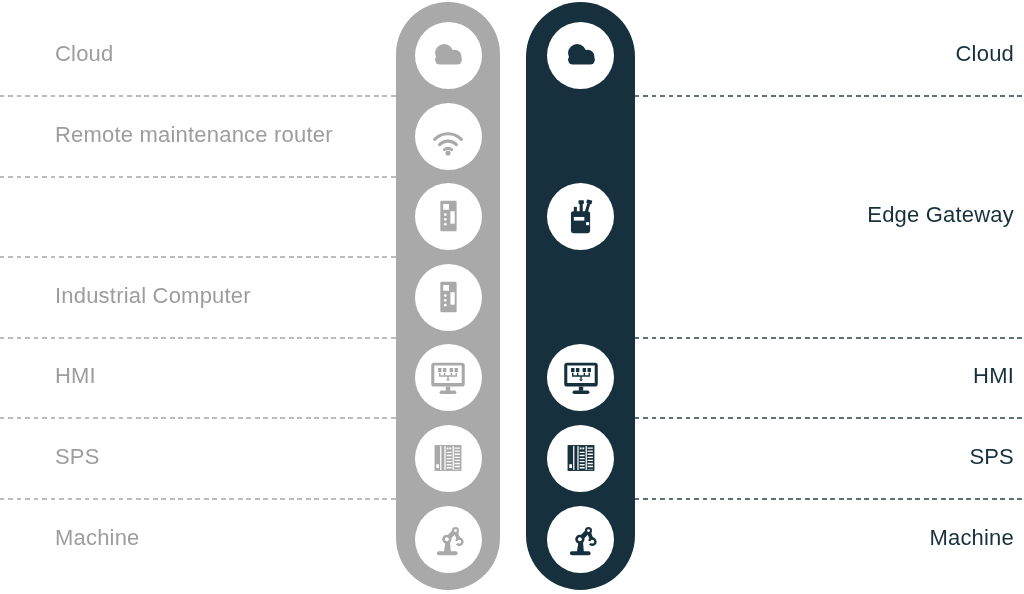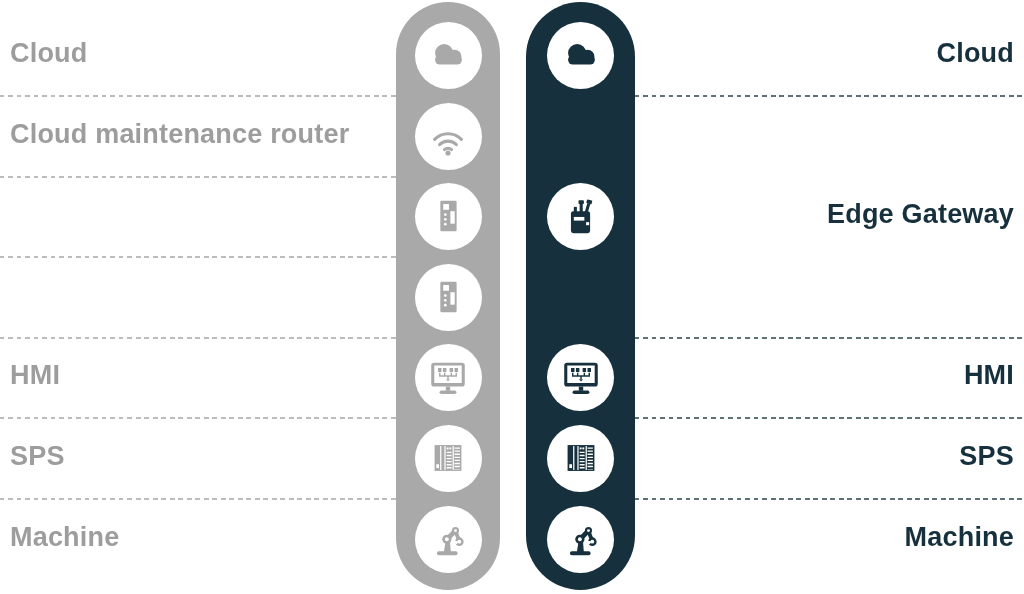--- a/index.html
+++ b/index.html
@@ -25,24 +25,25 @@
   }
   .dash.right-side {
     left: 635px; width: 389px;
     background: repeating-linear-gradient(to right, #5f7077 0 4.5px, transparent 4.5px 8.5px);
   }
 
   
   .row-label {
     position: absolute;
     transform: translateY(-54%);
-    font-size: 27px;
-    font-weight: 700;
+    font-size: 22px;
+    font-weight: 400;
     white-space: nowrap;
     letter-spacing: 0.2px;
+    margin-left: 45px;
   }
   .row-label.left  { left: 10px;  color: #9d9d9d; }
   .row-label.right { right: 10px; color: #16313d; text-align: right; }
 
   
   .pill {
     position: absolute;
     top: 2px;
     height: 588px;
     border-radius: 56px;
@@ -178,21 +179,22 @@
   <div class="dash left-side" style="top:337px"></div>
   <div class="dash left-side" style="top:417px"></div>
   <div class="dash left-side" style="top:498px"></div>
 
   <div class="dash right-side" style="top:95px"></div>
   <div class="dash right-side" style="top:337px"></div>
   <div class="dash right-side" style="top:417px"></div>
   <div class="dash right-side" style="top:498px"></div>
 
   <div class="row-label left" style="top:55px">Cloud</div>
-  <div class="row-label left" style="top:136px">Cloud maintenance router</div>
+  <div class="row-label left" style="top:136px">Remote maintenance router</div>
+  <div class="row-label left" style="top:297px">Industrial Computer</div>
   <div class="row-label left" style="top:377px">HMI</div>
   <div class="row-label left" style="top:458px">SPS</div>
   <div class="row-label left" style="top:539px">Machine</div>
 
   <div class="row-label right" style="top:55px">Cloud</div>
   <div class="row-label right" style="top:216px">Edge Gateway</div>
   <div class="row-label right" style="top:377px">HMI</div>
   <div class="row-label right" style="top:458px">SPS</div>
   <div class="row-label right" style="top:539px">Machine</div>
 

